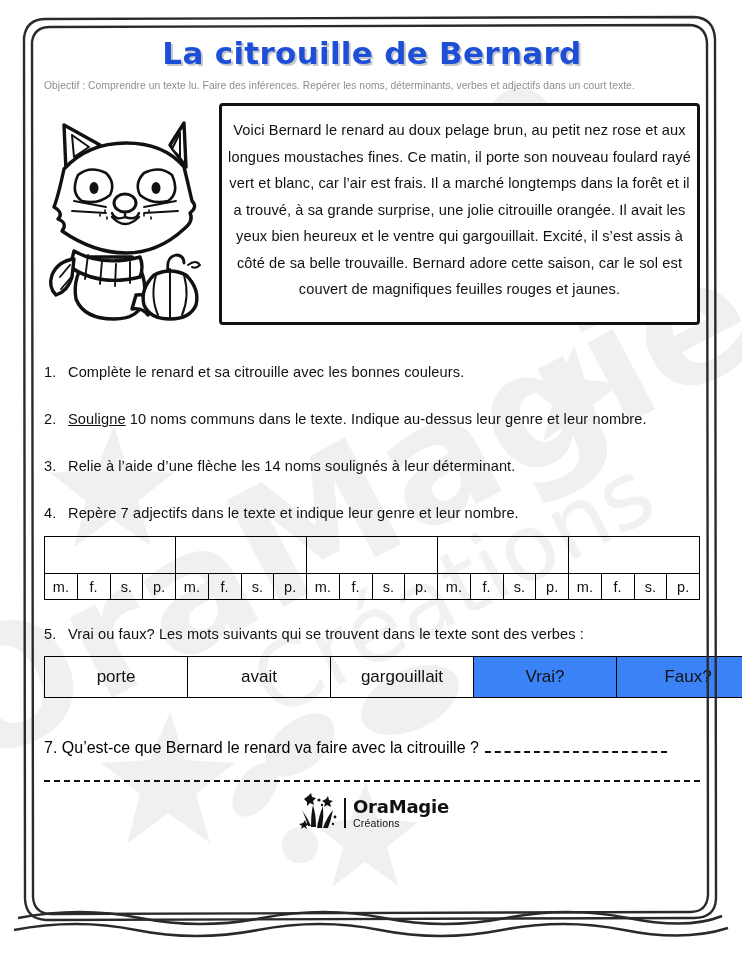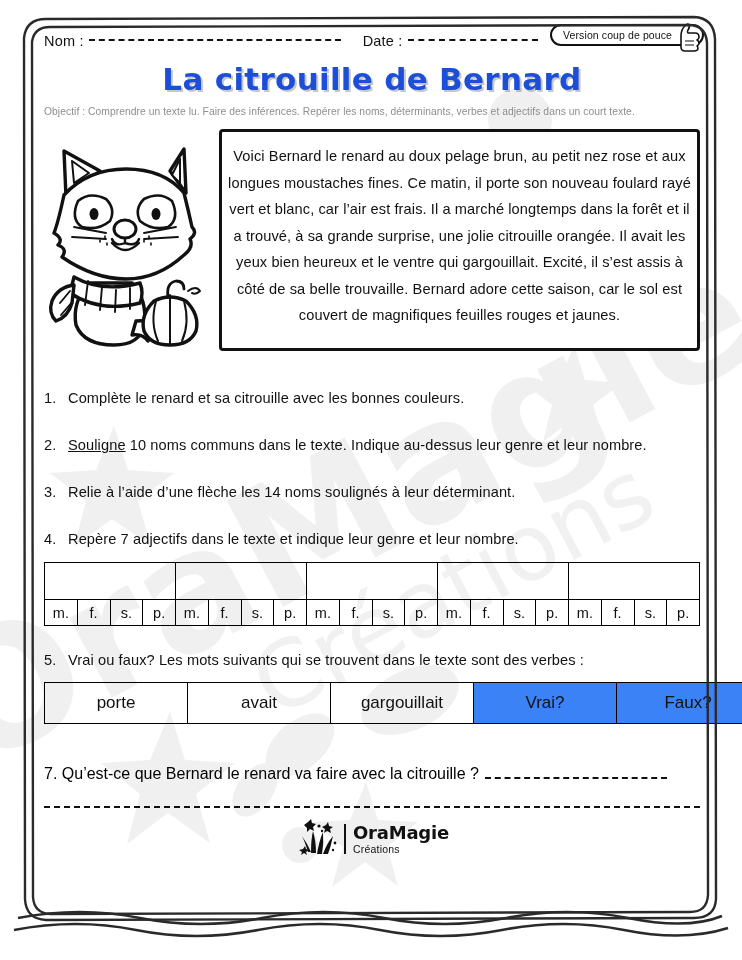--- a/index.html
+++ b/index.html
@@ -263,35 +263,20 @@
     <path d="M32 42 Q34 27 50 27 L690 25 Q706 26 707 43 L708 895 Q707 912 690 912
              L50 914 Q34 913 33 897 Z" fill="none" stroke="#2a2a2a" stroke-width="2.4" stroke-linejoin="round"></path>
     <path d="M24 38 Q26 19 46 19 L694 17 Q714 18 715 39 L716 899 Q715 918 694 918
              L46 920 Q26 919 25 899 Z" fill="none" stroke="#2a2a2a" stroke-width="2.4" stroke-linejoin="round"></path>
     <path d="M18 918 Q80 906 140 918 T262 918 T384 918 T506 918 T628 918 T722 916" fill="none" stroke="#2a2a2a" stroke-width="2.6"></path>
     <path d="M14 930 Q76 918 136 930 T258 930 T380 930 T502 930 T624 930 T728 928" fill="none" stroke="#2a2a2a" stroke-width="2.6"></path>
   </svg>
 
   <div id="content">
 
-    <div class="hdr-row">
-      <span class="nom-lbl">Nom :</span>
-      <span class="dashline nom-line"></span>
-      <span class="date-lbl">Date :</span>
-      <span class="dashline date-line"></span>
-
-      <span class="badge">
-        <span>Version coup de pouce</span>
-        <svg class="thumb" viewBox="0 0 30 32">
-          <path d="M9 16 q0 -7 5 -11 q2 -2 3 0 q1 2 -1 5 q-1 2 0 3 l7 0 q4 0 4 4
-                   q0 2 -2 3 q2 1 2 3 q0 2 -2 3 q1 1 1 2 q0 3 -4 3 l-9 0 q-4 0 -4 -4 z" fill="#fff" stroke="#111" stroke-width="1.6" stroke-linejoin="round"></path>
-          <path d="M13 21 h9 M13 25 h9" stroke="#111" stroke-width="1.2"></path>
-        </svg>
-      </span>
-    </div>
 
     <div class="title">La citrouille de Bernard</div>
     <div class="objectif">Objectif : Comprendre un texte lu. Faire des inférences. Repérer les noms, déterminants, verbes et adjectifs dans un court texte.</div>
 
     <div class="main-row">
 
       <div class="illus">
         <svg viewBox="0 0 175 225" width="175" height="225">
           <g fill="#fff" stroke="#111" stroke-width="3.4" stroke-linejoin="round" stroke-linecap="round">
 

